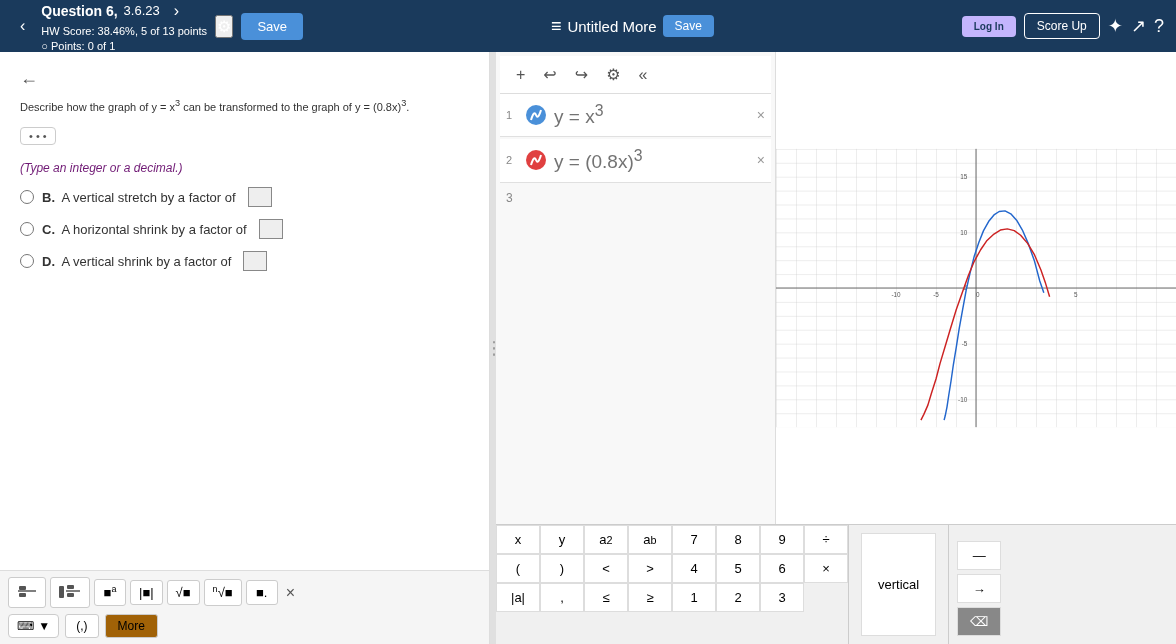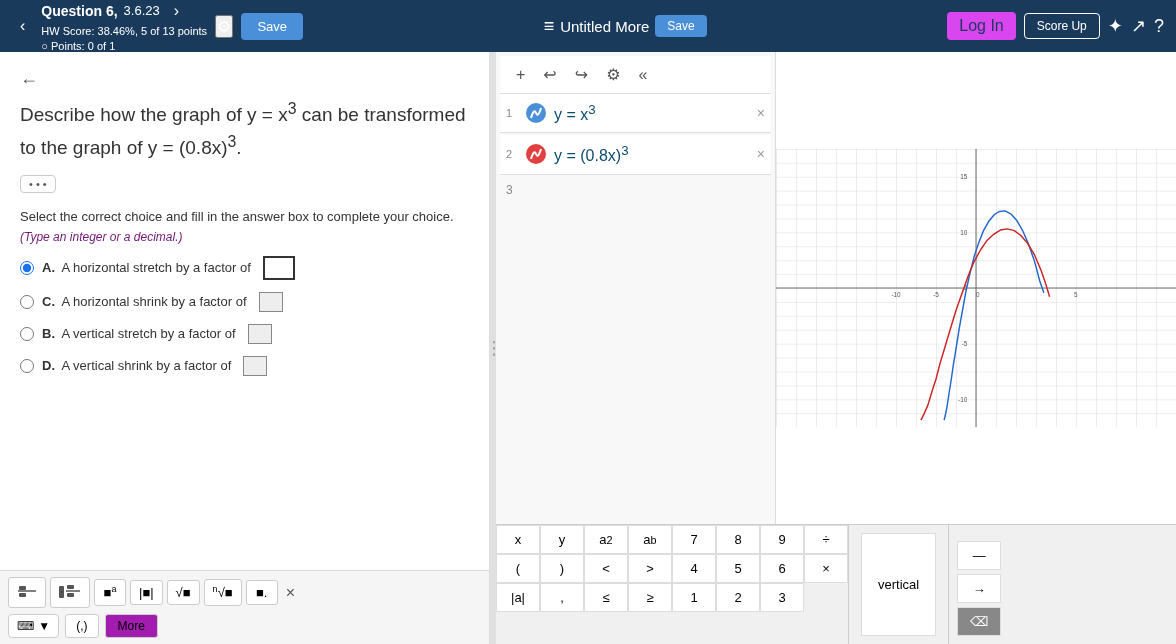--- a/index.html
+++ b/index.html
@@ -18,39 +18,39 @@
     }
     .top-bar-left { display: flex; align-items: center; gap: 8px; }
     .top-bar-right { display: flex; align-items: center; gap: 8px; }
     .nav-arrow { background: none; border: none; color: white; font-size: 16px; cursor: pointer; padding: 4px 8px; }
     .question-title { font-weight: bold; font-size: 14px; }
     .hw-score { font-size: 11px; line-height: 1.4; }
     .settings-icon { color: white; cursor: pointer; font-size: 16px; }
     .save-btn-top { background: #4a90d9; color: white; border: none; border-radius: 4px; padding: 6px 16px; cursor: pointer; font-size: 13px; }
     .graph-title-bar { display: flex; align-items: center; gap: 8px; font-size: 15px; color: white; }
     .save-btn-graph { background: #4a90d9; color: white; border: none; border-radius: 4px; padding: 4px 12px; cursor: pointer; font-size: 12px; }
-    .login-btn { background: #d946ef; color: #1a3a5c; border: none; border-radius: 4px; padding: 5px 12px; cursor: pointer; font-size: 16px; font-weight: normal; }
+    .login-btn { background: #c4b5fd; color: #1a3a5c; border: none; border-radius: 4px; padding: 5px 12px; cursor: pointer; font-size: 10px; font-weight: bold; }
     .signup-btn { background: #1a3a5c; color: white; border: 1px solid white; border-radius: 4px; padding: 5px 12px; cursor: pointer; font-size: 12px; }
 
     
     .left-panel {
       width: 490px;
       background: white;
       display: flex;
       flex-direction: column;
       border-right: 1px solid #ddd;
       flex-shrink: 0;
     }
 
     .question-area {
       padding: 16px 20px;
       flex: 1;
     }
 
-    .question-text { font-size: 19px; line-height: 1.5; color: #333; margin-bottom: 12px; }
+    .question-text { font-size: 11px; line-height: 1.5; color: #333; margin-bottom: 12px; }
 
     .dots-btn { border: 1px solid #ccc; border-radius: 4px; padding: 2px 8px; font-size: 11px; cursor: pointer; background: white; color: #555; display: inline-flex; align-items: center; gap: 3px; margin-bottom: 16px; }
 
     .instruction { font-size: 13px; color: #333; margin-bottom: 6px; }
     .type-hint { font-size: 12px; color: #701a75; margin-bottom: 12px; font-style: italic; }
 
     
     .choice { display: flex; align-items: center; gap: 8px; margin-bottom: 12px; font-size: 13px; color: #333; }
     .choice input[type="radio"] { width: 14px; height: 14px; accent-color: #1a73e8; }
     .choice.selected input[type="radio"] { accent-color: #1a73e8; }
@@ -63,21 +63,21 @@
       background: #f5f5f5;
       padding: 6px 8px;
     }
 
     .math-toolbar { display: flex; align-items: center; gap: 4px; flex-wrap: wrap; margin-bottom: 6px; }
     .math-btn { background: white; border: 1px solid #ccc; border-radius: 3px; padding: 4px 8px; cursor: pointer; font-size: 13px; min-width: 32px; text-align: center; }
     .close-x { background: none; border: none; cursor: pointer; font-size: 16px; color: #555; padding: 4px; }
 
     .bottom-row { display: flex; align-items: center; gap: 6px; }
     .paren-btn { background: white; border: 1px solid #ccc; border-radius: 3px; padding: 4px 10px; cursor: pointer; font-size: 12px; }
-    .more-btn { background: #a21caf; border: 1px solid #ccc; border-radius: 3px; padding: 4px 12px; cursor: pointer; font-size: 12px; }
+    .more-btn { background: #a16207; border: 1px solid #ccc; border-radius: 3px; padding: 4px 12px; cursor: pointer; font-size: 12px; }
 
     
     .right-panel {
       flex: 1;
       display: flex;
       flex-direction: column;
       background: white;
       position: relative;
     }
 
@@ -97,21 +97,21 @@
       align-items: center;
       padding: 8px 6px;
       border-bottom: 1px solid #e0e0e0;
       background: white;
       margin-bottom: 2px;
     }
     .eq-num { font-size: 11px; color: #888; margin-right: 8px; min-width: 12px; }
     .eq-icon { width: 20px; height: 20px; border-radius: 50%; display: flex; align-items: center; justify-content: center; margin-right: 8px; flex-shrink: 0; }
     .eq-icon.blue { background: #4a90d9; }
     .eq-icon.red { background: #e04040; }
-    .eq-text { font-size: 16px; color: #0c4a6e; flex: 1; }
+    .eq-text { font-size: 19px; color: #737373; flex: 1; }
     .eq-close { color: #999; font-size: 14px; cursor: pointer; margin-left: 4px; }
     .eq-new { padding: 6px; color: #888; font-size: 12px; }
 
     
     .graph-container { flex: 1; position: relative; overflow: hidden; background: white; }
 
     
     .graph-toolbar {
       display: flex;
       align-items: center;
@@ -234,46 +234,38 @@
       <div class="question-text">
         Describe how the graph of y = x<sup>3</sup> can be transformed to the graph of y = (0.8x)<sup>3</sup>.
       </div>
 
       
       <button class="dots-btn">
         <span>• • •</span>
       </button>
 
       
-      <div class="instruction">Select the correct choice and fill in the answer box to complete your choice.</div>
       <div class="type-hint">(Type an integer or a decimal.)</div>
 
       
-      <div class="choice selected">
-        <input type="radio" name="answer" checked="" style="">
+
+      
+      <div class="choice">
+        <input type="radio" name="answer" style="">
         <label>
-          <strong>A.</strong>&nbsp; A horizontal stretch by a factor of
+          <strong>B.</strong>&nbsp; A vertical stretch by a factor of
         </label>
-        <div class="answer-box-filled"></div>
+        <div class="small-box"></div>
       </div>
 
       
       <div class="choice">
         <input type="radio" name="answer" style="">
         <label>
           <strong>C.</strong>&nbsp; A horizontal shrink by a factor of
-        </label>
-        <div class="small-box"></div>
-      </div>
-
-      
-      <div class="choice">
-        <input type="radio" name="answer" style="">
-        <label>
-          <strong>B.</strong>&nbsp; A vertical stretch by a factor of
         </label>
         <div class="small-box"></div>
       </div>
 
       
       <div class="choice">
         <input type="radio" name="answer" style="">
         <label>
           <strong>D.</strong>&nbsp; A vertical shrink by a factor of
         </label>

